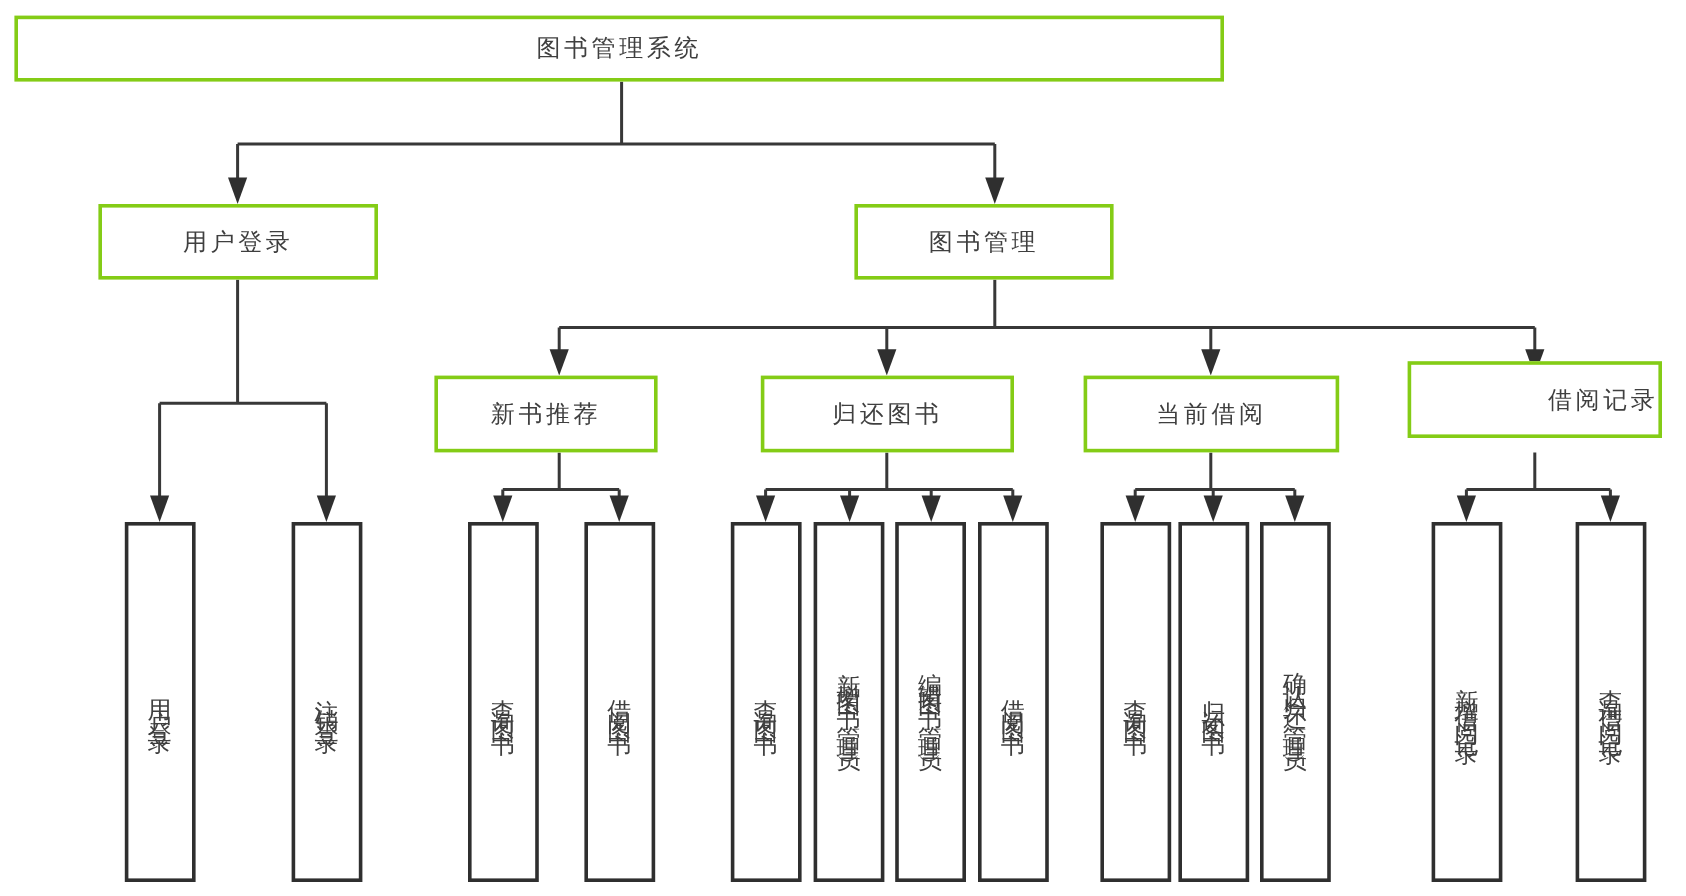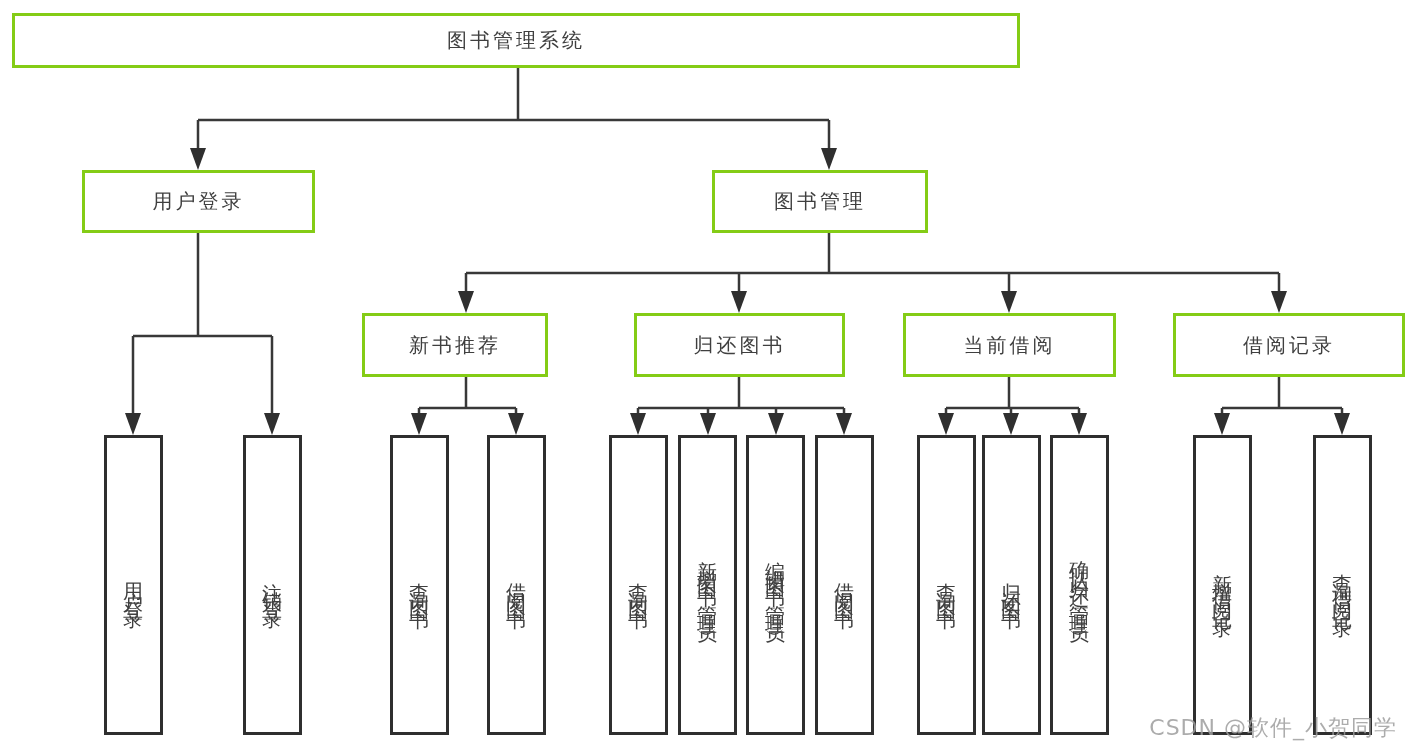--- a/index.html
+++ b/index.html
@@ -86,21 +86,21 @@
 
   <div class="node" style="left:362px;top:313px;width:186px;height:64px;">
     <span>新书推荐</span>
   </div>
   <div class="node" style="left:634px;top:313px;width:211px;height:64px;">
     <span>归还图书</span>
   </div>
   <div class="node" style="left:903px;top:313px;width:213px;height:64px;">
     <span>当前借阅</span>
   </div>
-  <div class="node" style="left:1173px;top:313px;width:232px;height:64px;">
+  <div class="node" style="left:1173px;top:301px;width:212px;height:64px;justify-content:flex-end;">
     <span>借阅记录</span>
   </div>
 
   <div class="leaf" style="left:104px;">
     <span class="vtext">用户登录</span>
   </div>
   <div class="leaf" style="left:243px;">
     <span class="vtext">注销登录</span>
   </div>
   <div class="leaf" style="left:390px;">
@@ -130,14 +130,13 @@
   <div class="leaf" style="left:1050px;">
     <span class="vtext">确认归还（管理员）</span>
   </div>
   <div class="leaf" style="left:1193px;">
     <span class="vtext">新增借阅记录</span>
   </div>
   <div class="leaf" style="left:1313px;">
     <span class="vtext">查询借阅记录</span>
   </div>
 
-  <div id="watermark">CSDN @软件_小贺同学</div>
 </div>
 
 </body></html>

